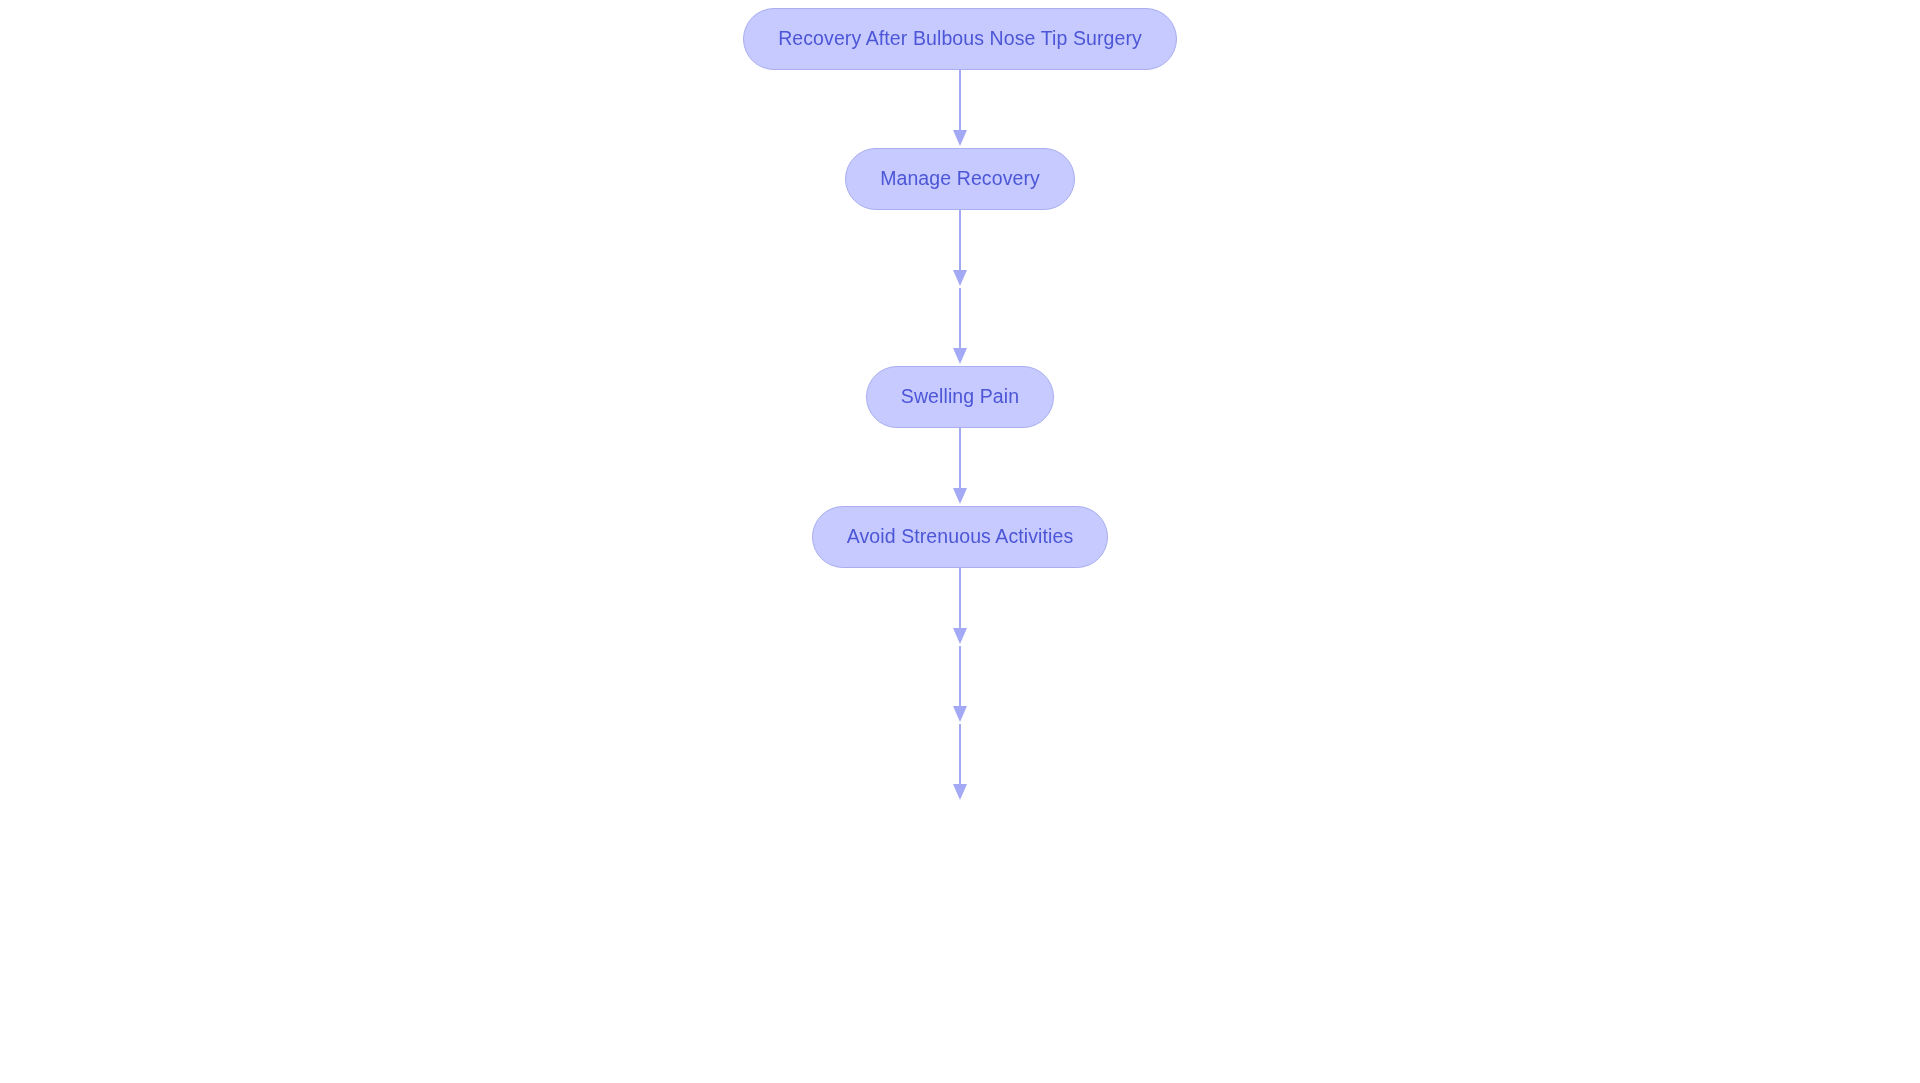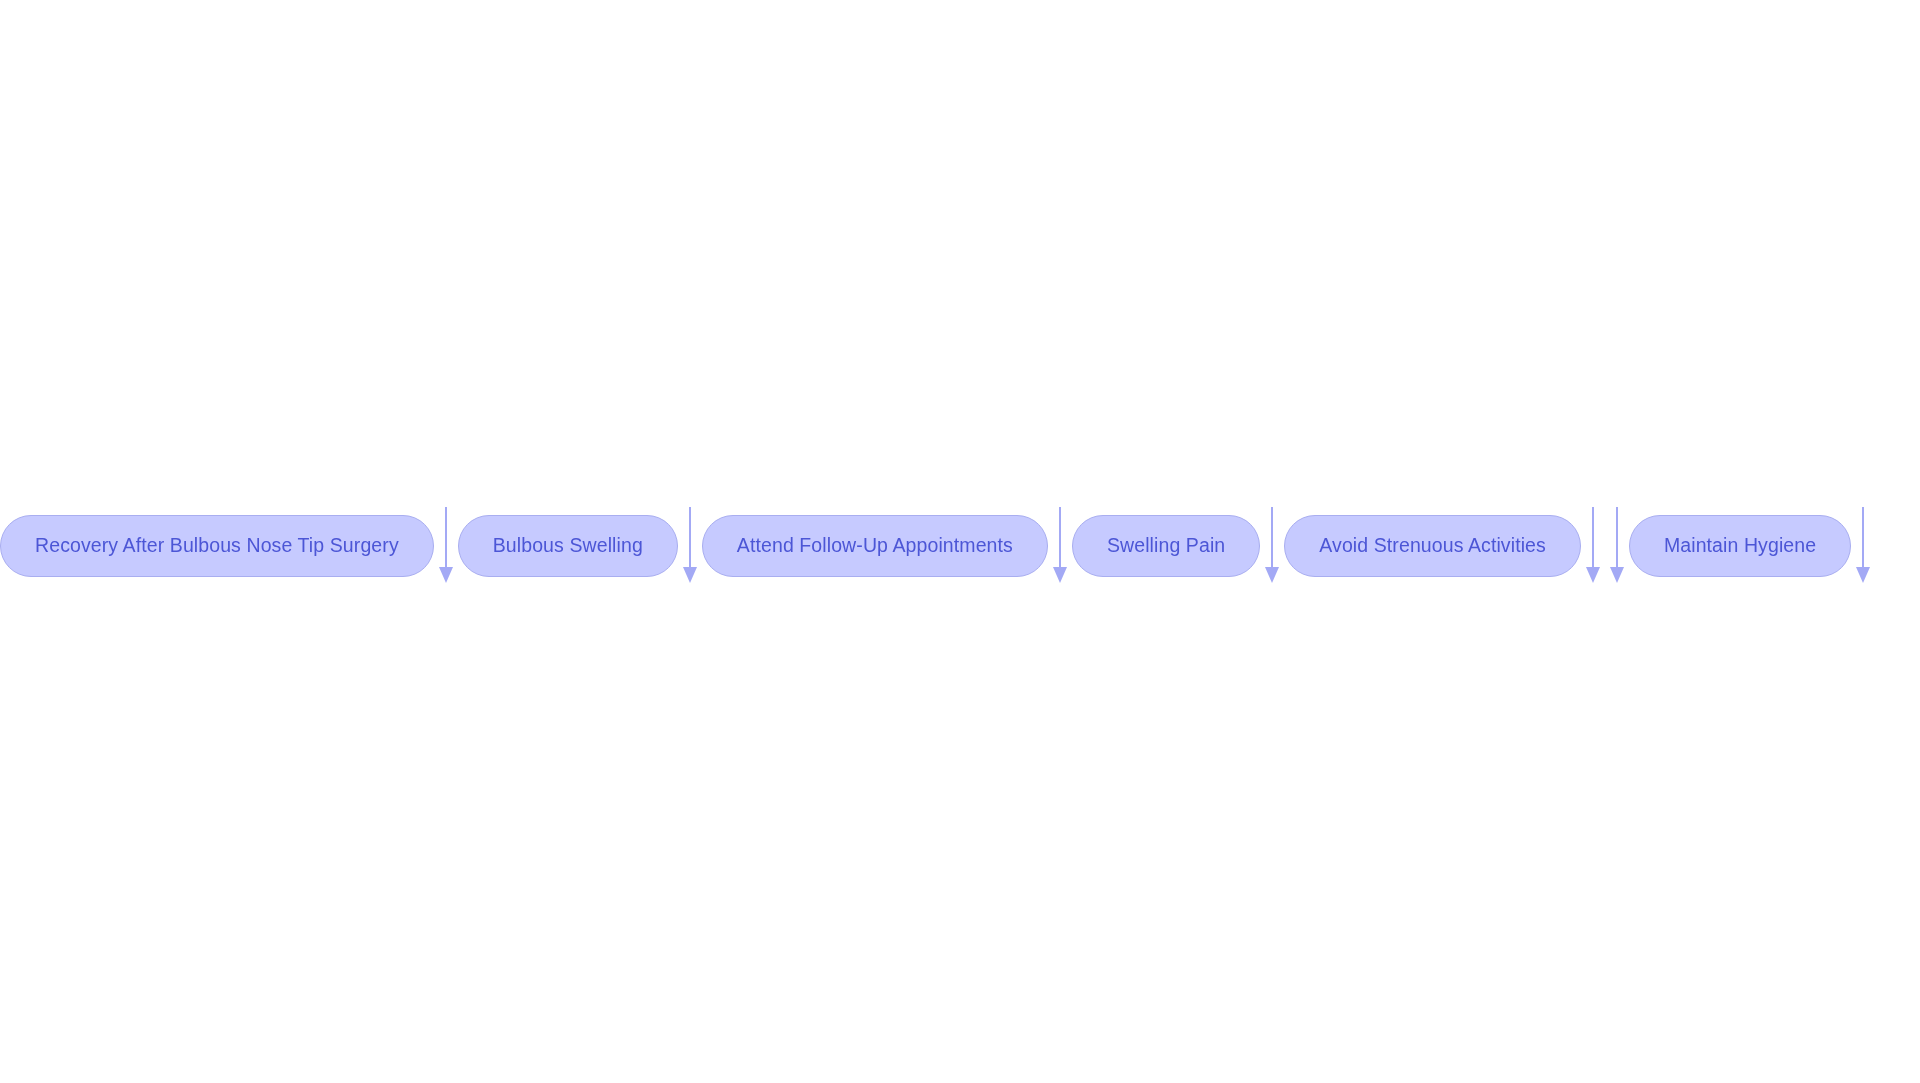--- a/index.html
+++ b/index.html
@@ -14,21 +14,21 @@
     overflow: hidden;
     font-family: "Liberation Sans", "DejaVu Sans", sans-serif;
   }
 
   #flowchart-canvas {
     position: relative;
     width: 1920px;
     height: 1083px;
     background: #ffffff;
     display: flex;
-    flex-direction: row;
+    flex-direction: column;
     align-items: center;
     justify-content: flex-start;
     padding-top: 8px;
     box-sizing: border-box;
   }
 
   .flow-node {
     display: flex;
     align-items: center;
     justify-content: center;
@@ -80,31 +80,28 @@
   <div class="flow-node">
     <span class="flow-node-label">Recovery After Bulbous Nose Tip Surgery</span>
   </div>
 
   <svg class="flow-connector" viewBox="0 0 24 78" xmlns="http://www.w3.org/2000/svg">
     <line class="connector-line" x1="12" y1="0" x2="12" y2="62"></line>
     <polygon class="connector-head" points="12,76 5,60 19,60"></polygon>
   </svg>
 
   <div class="flow-node">
-    <span class="flow-node-label">Bulbous Swelling</span>
+    <span class="flow-node-label">Manage Recovery</span>
   </div>
 
   <svg class="flow-connector" viewBox="0 0 24 78" xmlns="http://www.w3.org/2000/svg">
     <line class="connector-line" x1="12" y1="0" x2="12" y2="62"></line>
     <polygon class="connector-head" points="12,76 5,60 19,60"></polygon>
   </svg>
 
-  <div class="flow-node">
-    <span class="flow-node-label">Attend Follow-Up Appointments</span>
-  </div>
 
   <svg class="flow-connector" viewBox="0 0 24 78" xmlns="http://www.w3.org/2000/svg">
     <line class="connector-line" x1="12" y1="0" x2="12" y2="62"></line>
     <polygon class="connector-head" points="12,76 5,60 19,60"></polygon>
   </svg>
 
   <div class="flow-node">
     <span class="flow-node-label">Swelling Pain</span>
   </div>
 
@@ -121,23 +118,20 @@
     <line class="connector-line" x1="12" y1="0" x2="12" y2="62"></line>
     <polygon class="connector-head" points="12,76 5,60 19,60"></polygon>
   </svg>
 
 
   <svg class="flow-connector" viewBox="0 0 24 78" xmlns="http://www.w3.org/2000/svg">
     <line class="connector-line" x1="12" y1="0" x2="12" y2="62"></line>
     <polygon class="connector-head" points="12,76 5,60 19,60"></polygon>
   </svg>
 
-  <div class="flow-node">
-    <span class="flow-node-label">Maintain Hygiene</span>
-  </div>
 
   <svg class="flow-connector" viewBox="0 0 24 78" xmlns="http://www.w3.org/2000/svg">
     <line class="connector-line" x1="12" y1="0" x2="12" y2="62"></line>
     <polygon class="connector-head" points="12,76 5,60 19,60"></polygon>
   </svg>
 
 
 </div>
 
 </body></html>

